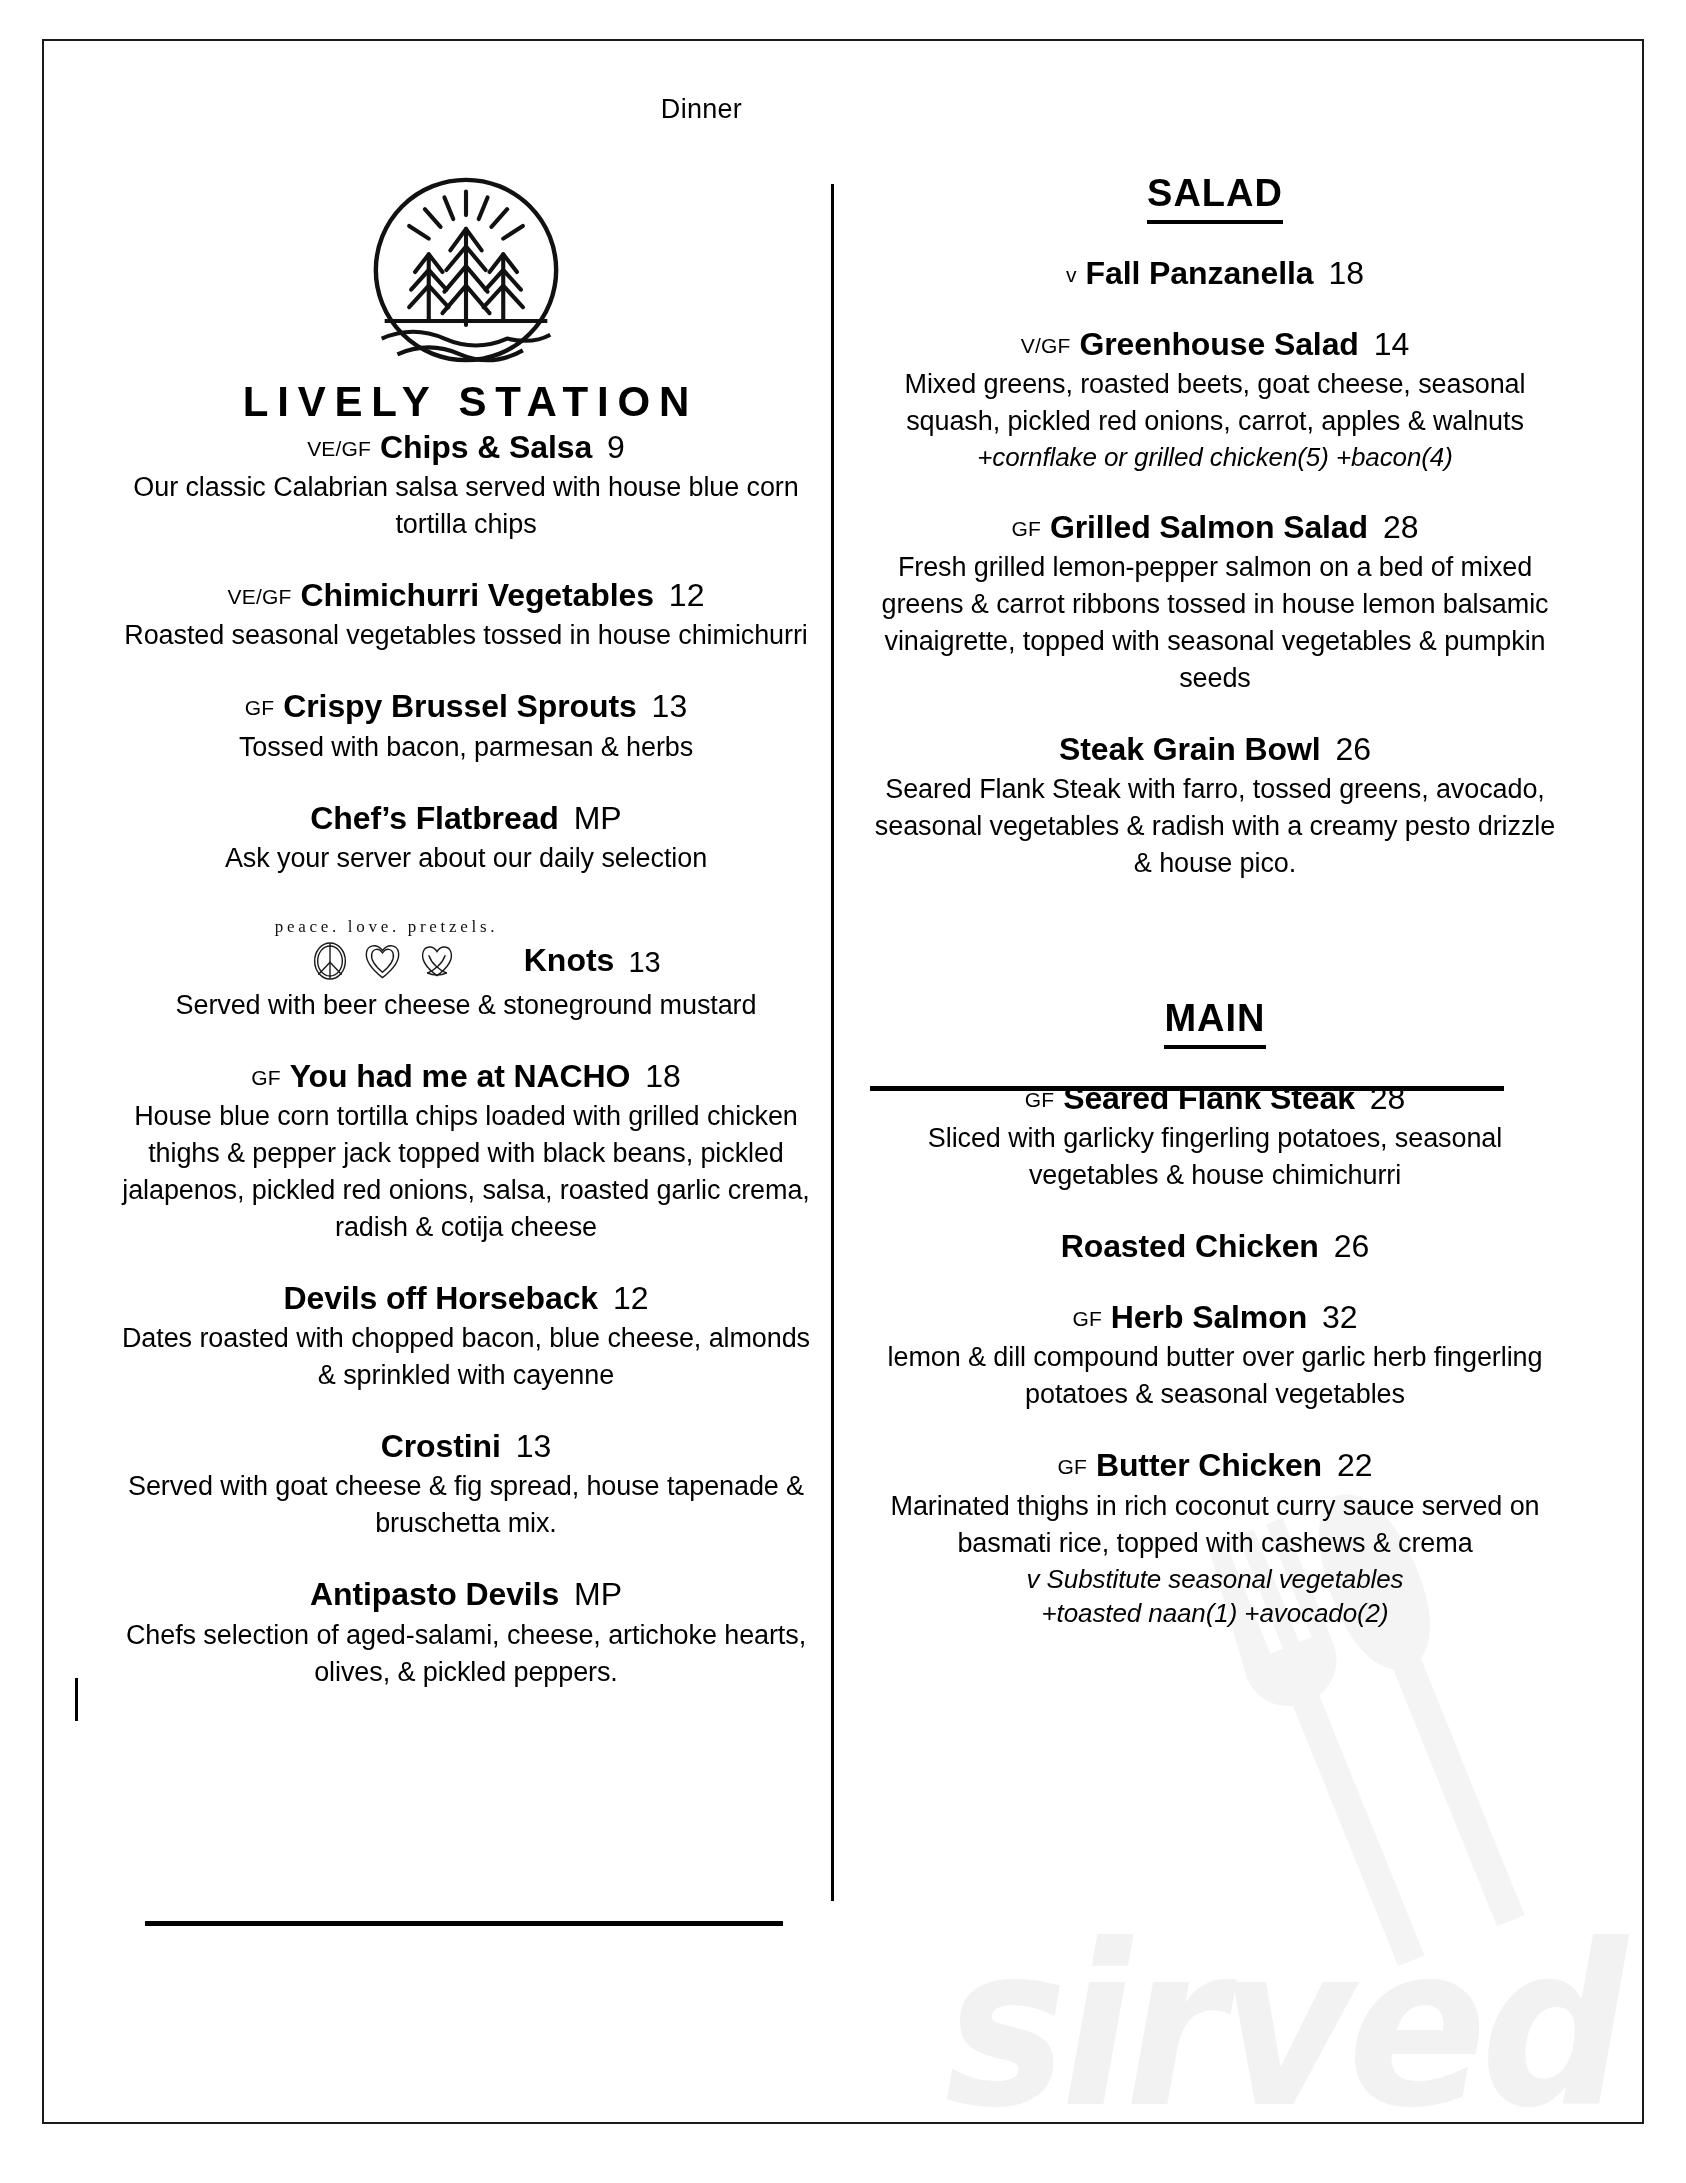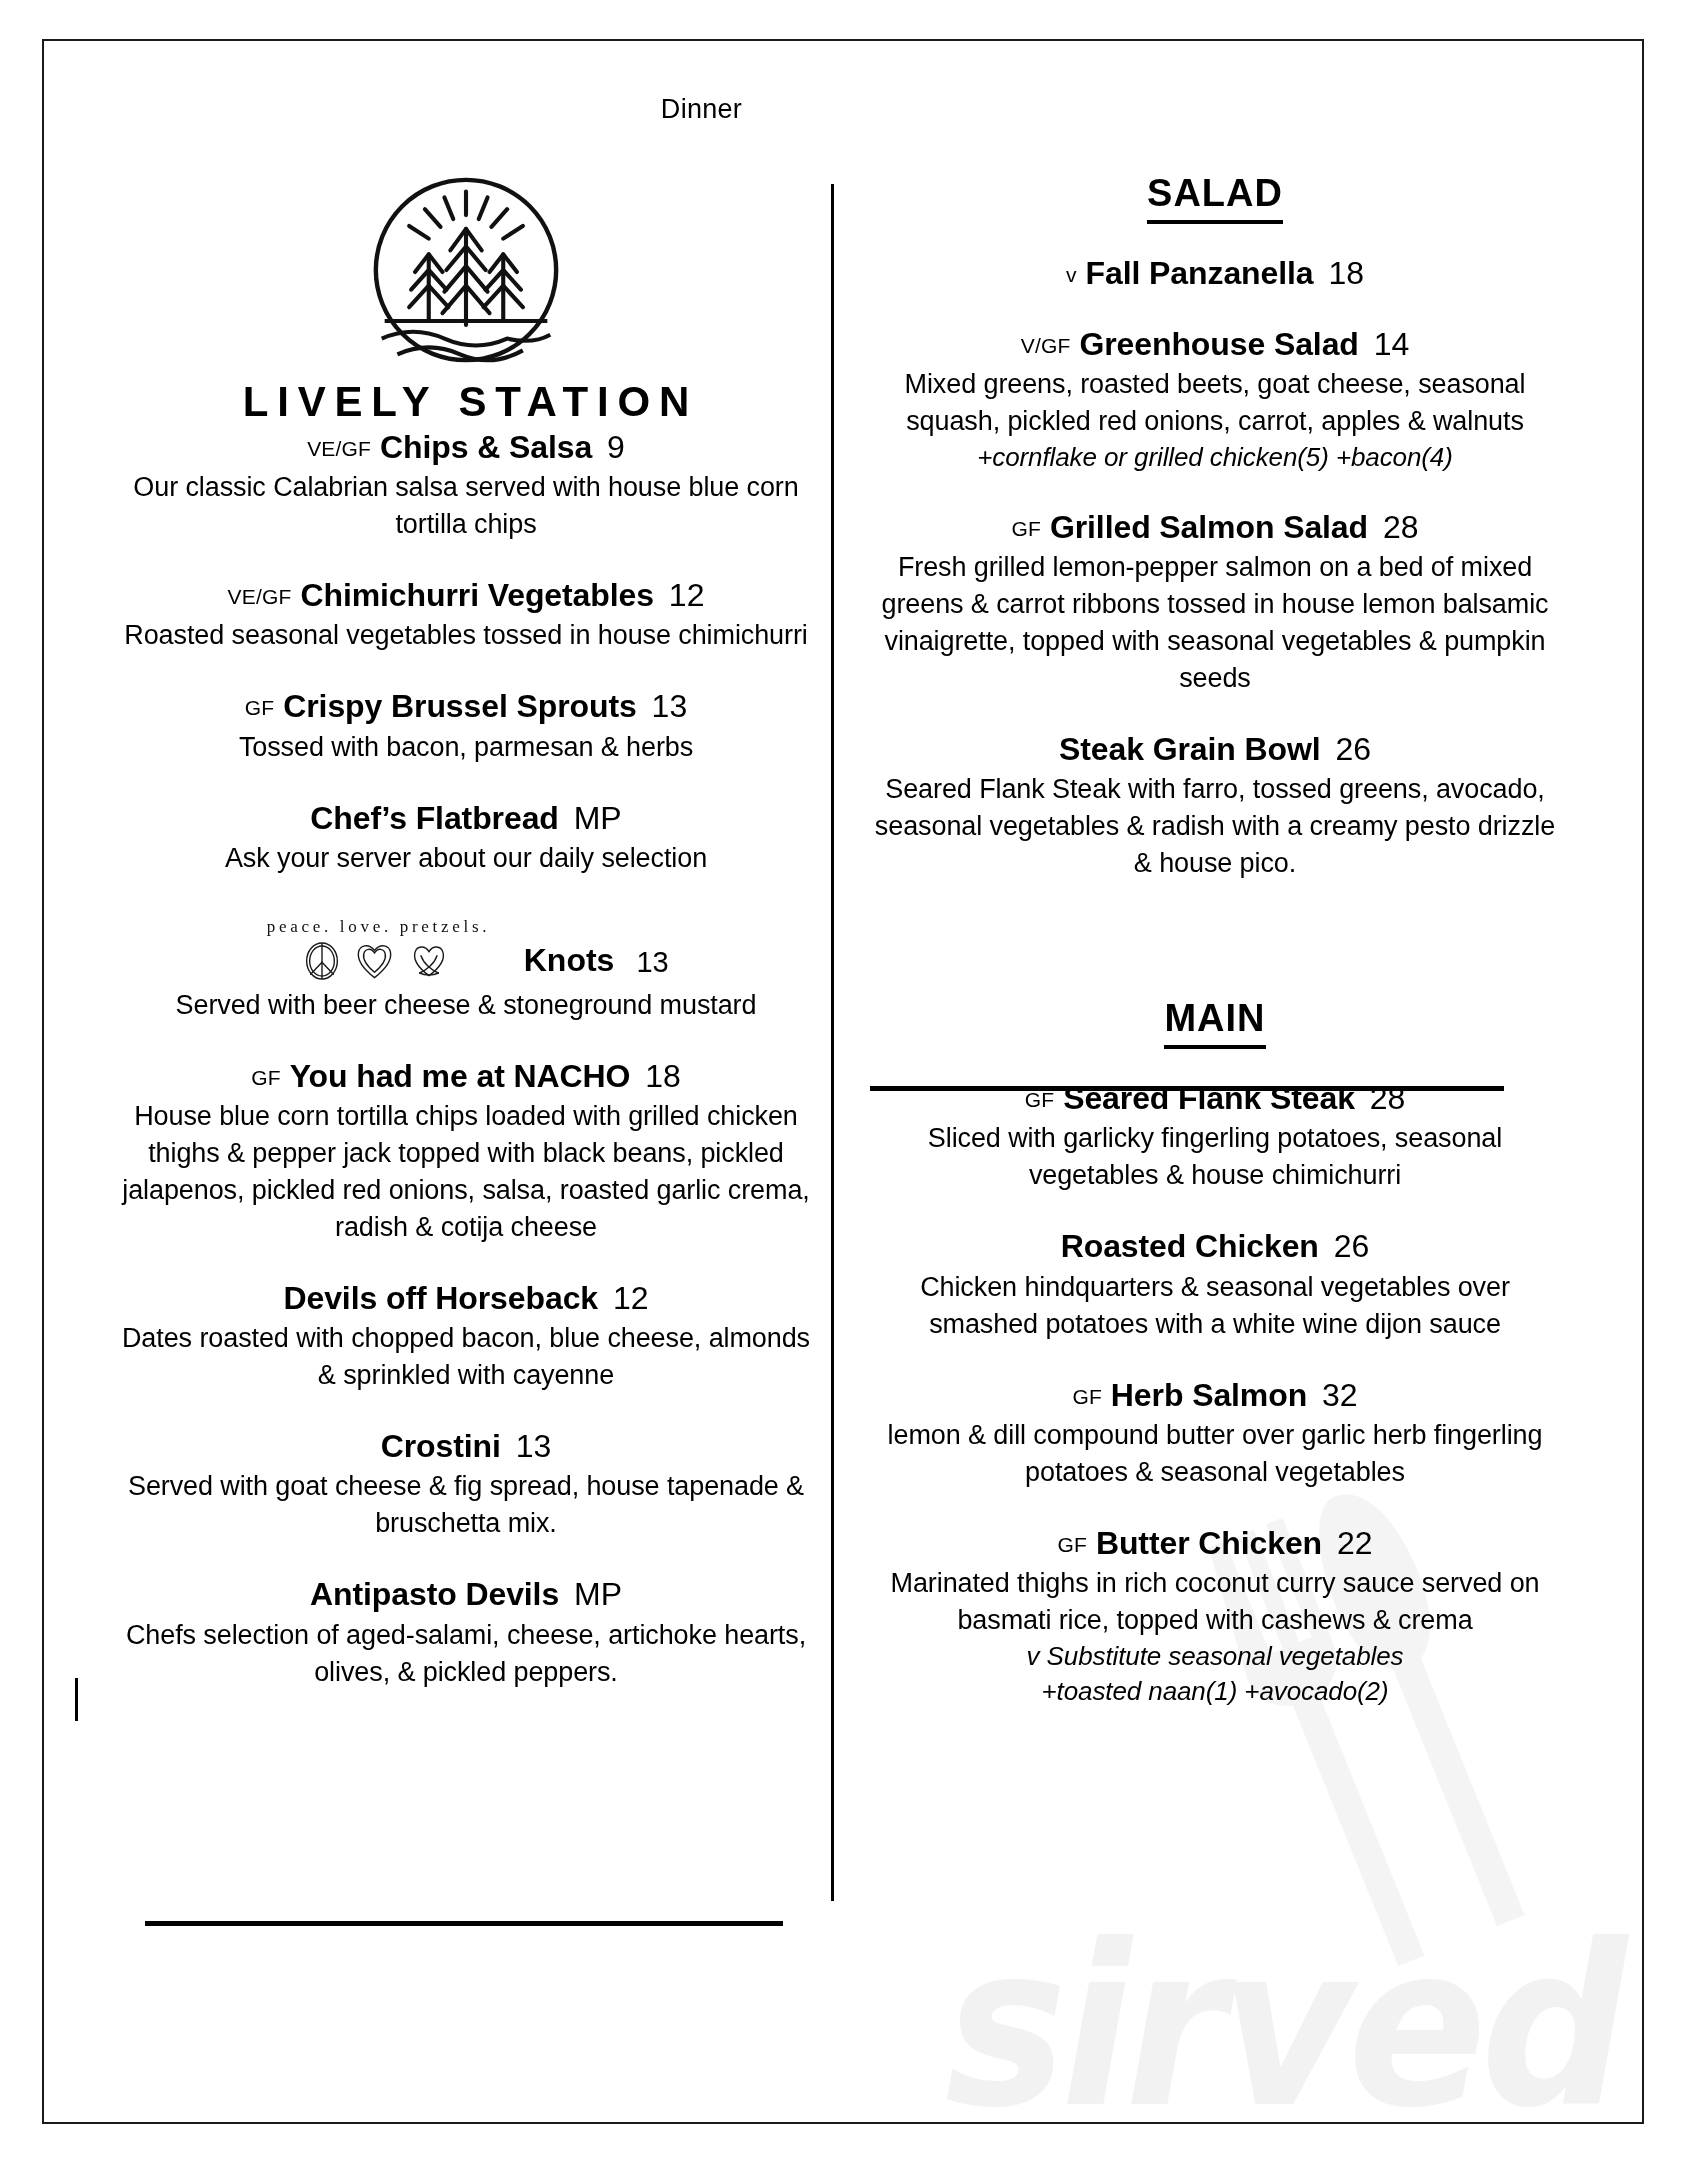--- a/index.html
+++ b/index.html
@@ -164,21 +164,21 @@
     left:75px; top:1678px;
     width:3.4px; height:43px;
     background:#000;
   }
 
   
   .pretzel-block{
     display:flex;
     align-items:flex-end;
     justify-content:center;
-    gap:16px;
+    gap:8px;
     margin-bottom:1.3px;
   }
   .pretzel-logo{
     display:flex;
     flex-direction:column;
     align-items:center;
     margin-right:17.5px;
     margin-bottom:2.7px;
   }
   .pretzel-words{
@@ -430,21 +430,20 @@
         <span class="price">28</span>
       </div>
       <div class="desc">Sliced with garlicky fingerling potatoes, seasonal vegetables &amp; house chimichurri</div>
     </div>
 
     <div class="item">
       <div class="item-head">
         <span class="name">Roasted Chicken</span>
         <span class="price">26</span>
       </div>
-      <div class="desc">Chicken hindquarters &amp; seasonal vegetables over smashed potatoes with a white wine dijon sauce</div>
     </div>
 
     <div class="item">
       <div class="item-head">
         <span class="tag">GF</span>
         <span class="name">Herb Salmon</span>
         <span class="price">32</span>
       </div>
       <div class="desc">lemon &amp; dill compound butter over garlic herb fingerling potatoes &amp; seasonal vegetables</div>
     </div>

